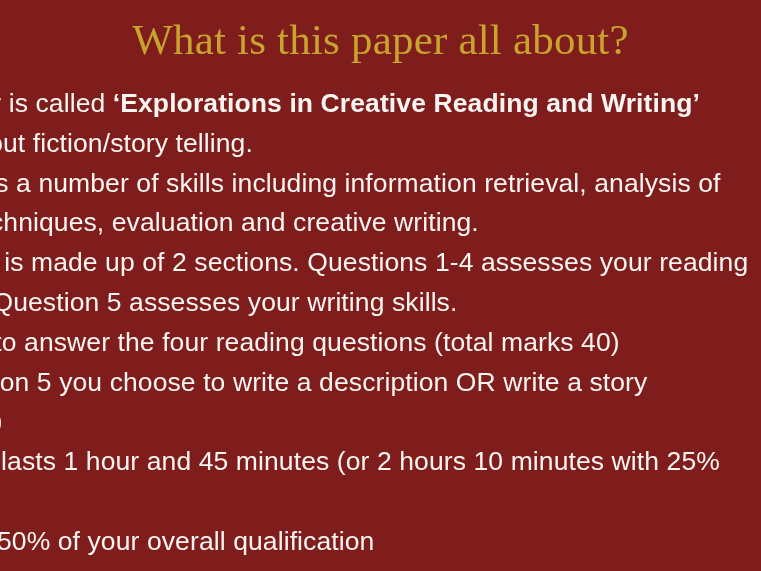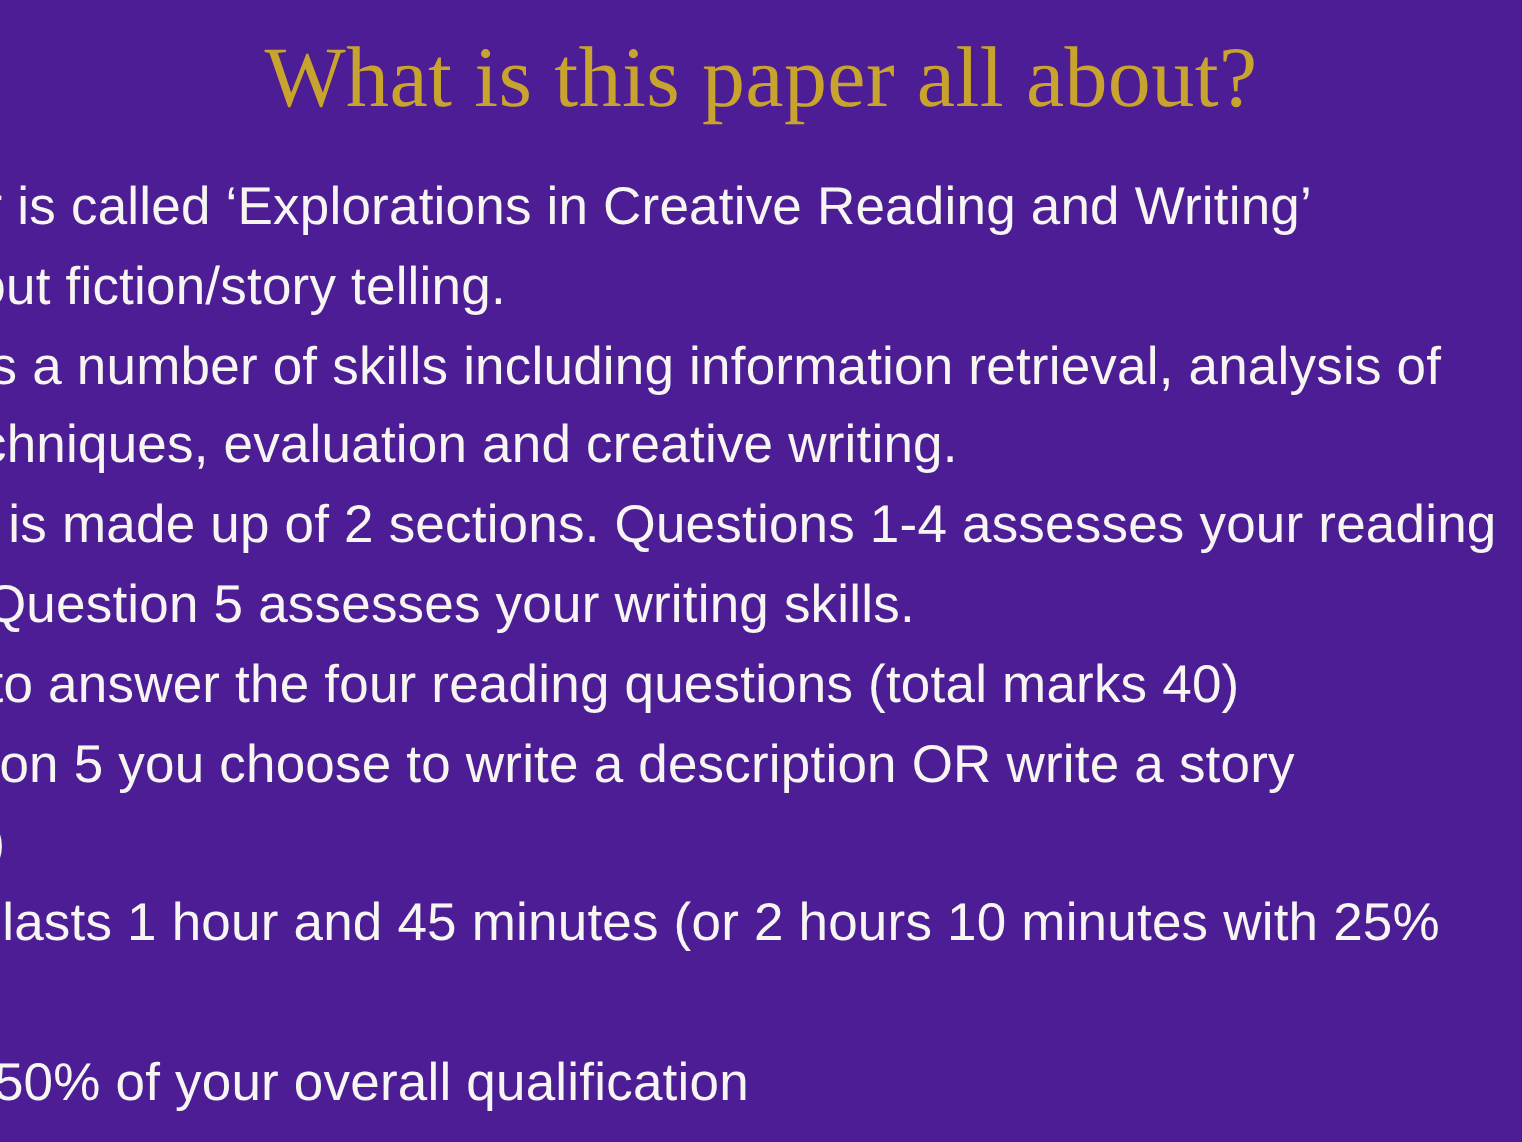--- a/index.html
+++ b/index.html
@@ -10,21 +10,21 @@
     width: 761px;
     height: 571px;
     overflow: hidden;
     background: #23395e;
     font-family: "Liberation Sans", sans-serif;
   }
   .slide {
     position: relative;
     width: 761px;
     height: 571px;
-    background: #4c1d95;
+    background: #7f1d1d;
     overflow: hidden;
   }
   .slide-title {
     position: absolute;
     left: 0;
     top: 14px;
     width: 761px;
     text-align: center;
     font-family: "Liberation Serif", serif;
     font-size: 43px;
@@ -44,21 +44,21 @@
     line-height: 39.8px;
     letter-spacing: 0.1px;
     white-space: nowrap;
   }
   .body-line {
     height: 39.8px;
     white-space: nowrap;
     overflow: visible;
   }
   .body-line b {
-    font-weight: 400;
+    font-weight: 700;
   }
 </style>
 </head>
 <body>
 
 <div class="slide">
 
   <div class="slide-title">What is this paper all about?</div>
 
   <div class="body-block">

